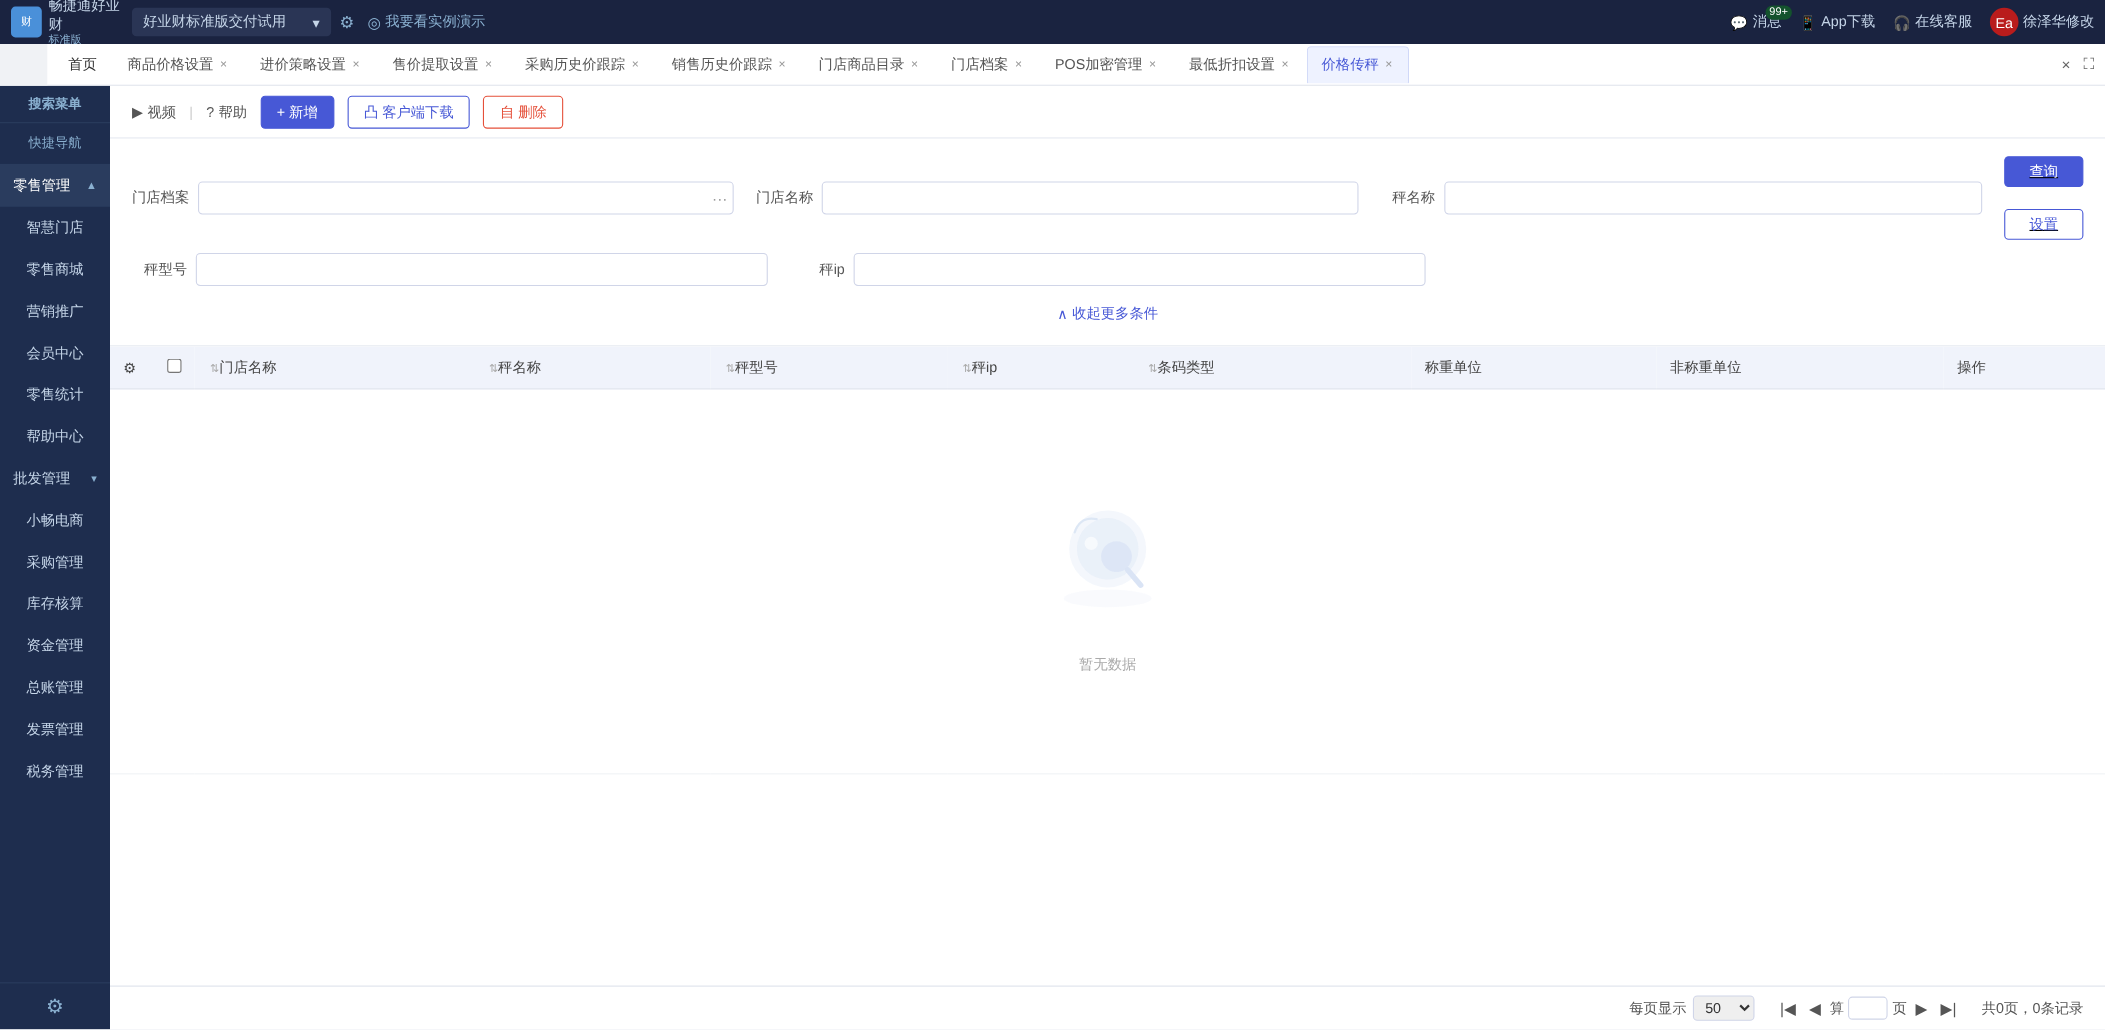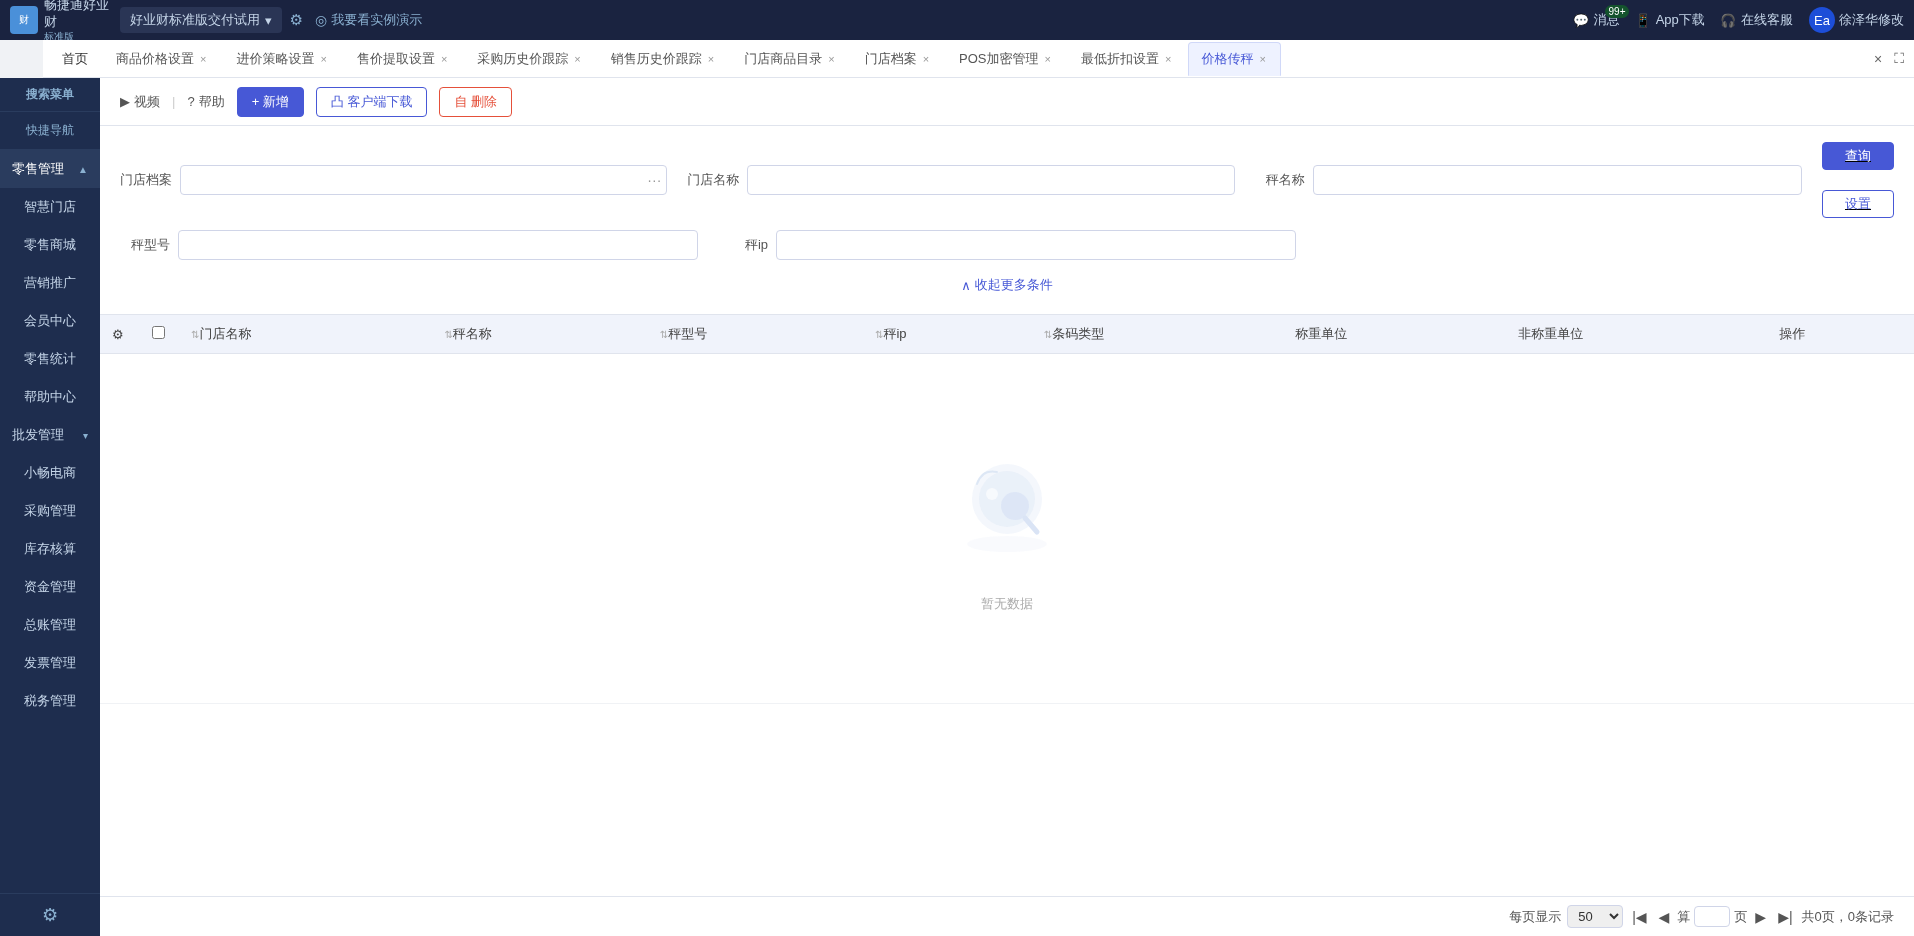--- a/index.html
+++ b/index.html
@@ -7,27 +7,27 @@
 
     
     .top-bar {
       display: flex; align-items: center; height: 40px; background: #1a2340; color: #fff; padding: 0 10px; flex-shrink: 0;
     }
     .top-bar .logo { display: flex; align-items: center; width: 100px; }
     .logo-icon { width: 28px; height: 28px; background: #4a90d9; border-radius: 4px; display: flex; align-items: center; justify-content: center; font-size: 10px; color: #fff; margin-right: 6px; flex-shrink: 0; }
     .logo-text { font-size: 11px; line-height: 1.3; color: #c5d5e8; }
     .edition-badge { font-size: 10px; color: #8ab0d0; }
     .top-bar .version-select {
-      display: flex; align-items: center; background: #2a3555; border-radius: 4px; padding: 4px 10px; margin-left: 10px; cursor: pointer; color: #c5d5e8; font-size: 12px; gap: 5px;
+      display: flex; align-items: center; background: #2a3555; border-radius: 4px; padding: 4px 10px; margin-left: 10px; cursor: pointer; color: #c5d5e8; font-size: 12px; gap: 24px;
     }
     .top-bar .demo-btn { display: flex; align-items: center; gap: 4px; color: #8ab0d0; margin-left: 12px; cursor: pointer; font-size: 12px; }
     .top-bar .right-actions { margin-left: auto; display: flex; align-items: center; gap: 16px; }
     .right-actions .action-item { display: flex; align-items: center; gap: 4px; color: #c5d5e8; cursor: pointer; font-size: 12px; position: relative; }
     .badge { background: #14532d; color: #fff; font-size: 10px; border-radius: 8px; padding: 1px 4px; position: absolute; top: -6px; right: -10px; white-space: nowrap; }
-    .user-avatar { width: 26px; height: 26px; background: #1d4ed8; border-radius: 50%; display: flex; align-items: center; justify-content: center; font-size: 11px; color: #fff; text-align: right; }
+    .user-avatar { width: 26px; height: 26px; background: #b91c1c; border-radius: 50%; display: flex; align-items: center; justify-content: center; font-size: 11px; color: #fff; text-align: right; }
 
     
     .tab-bar {
       display: flex; align-items: center; background: #fff; border-bottom: 1px solid #e0e4ed; height: 38px; padding: 0 6px; flex-shrink: 0; overflow: hidden; margin-left: 43px;
     }
     .tab-item {
       display: flex; align-items: center; height: 34px; padding: 0 12px; border-radius: 4px 4px 0 0; cursor: pointer; white-space: nowrap; font-size: 12px; color: #555; border: 1px solid transparent; border-bottom: none; margin-right: 2px; gap: 4px;
     }
     .tab-item.active { background: #eef2ff; color: #4758d6; border-color: #d0d8f8; border-bottom: 1px solid #eef2ff; }
     .tab-item.home { color: #333; font-weight: 500; }
@@ -96,21 +96,21 @@
     .data-table th .sort-icon { color: #aaa; font-size: 10px; margin-left: 2px; cursor: pointer; }
     .data-table td { padding: 10px 12px; border-bottom: 1px solid #f0f2f5; font-size: 13px; color: #333; }
     .table-settings-col { width: 40px; text-align: center; }
     .table-check-col { width: 30px; text-align: center; }
     .empty-state { display: flex; flex-direction: column; align-items: center; justify-content: flex-start; padding: 80px 0; color: #aaa; }
     .empty-icon { font-size: 80px; margin-bottom: 12px; opacity: 0.6; }
     .empty-text { font-size: 13px; color: #aaa; }
 
     
     .pagination {
-      display: flex; align-items: center; justify-content: flex-end; gap: 5px; padding: 8px 20px; background: #fff; border-top: 1px solid #e0e4ed; flex-shrink: 0; font-size: 13px;
+      display: flex; align-items: center; justify-content: flex-end; gap: 19px; padding: 8px 20px; background: #fff; border-top: 1px solid #e0e4ed; flex-shrink: 0; font-size: 13px;
     }
     .pagination .per-page { display: flex; align-items: center; gap: 6px; color: #555; }
     .per-page select { border: 1px solid #d0d5e8; border-radius: 4px; padding: 2px 6px; font-size: 13px; color: #333; }
     .pagination .page-nav { display: flex; align-items: center; gap: 4px; color: #555; }
     .page-nav .nav-btn { cursor: pointer; color: #555; padding: 2px 4px; border-radius: 2px; font-size: 14px; }
     .page-nav .page-input { width: 36px; border: 1px solid #d0d5e8; border-radius: 4px; text-align: center; padding: 2px 4px; font-size: 13px; }
     .page-info { color: #555; }
 
     
     .empty-svg { width: 120px; height: 120px; opacity: 0.7; }

